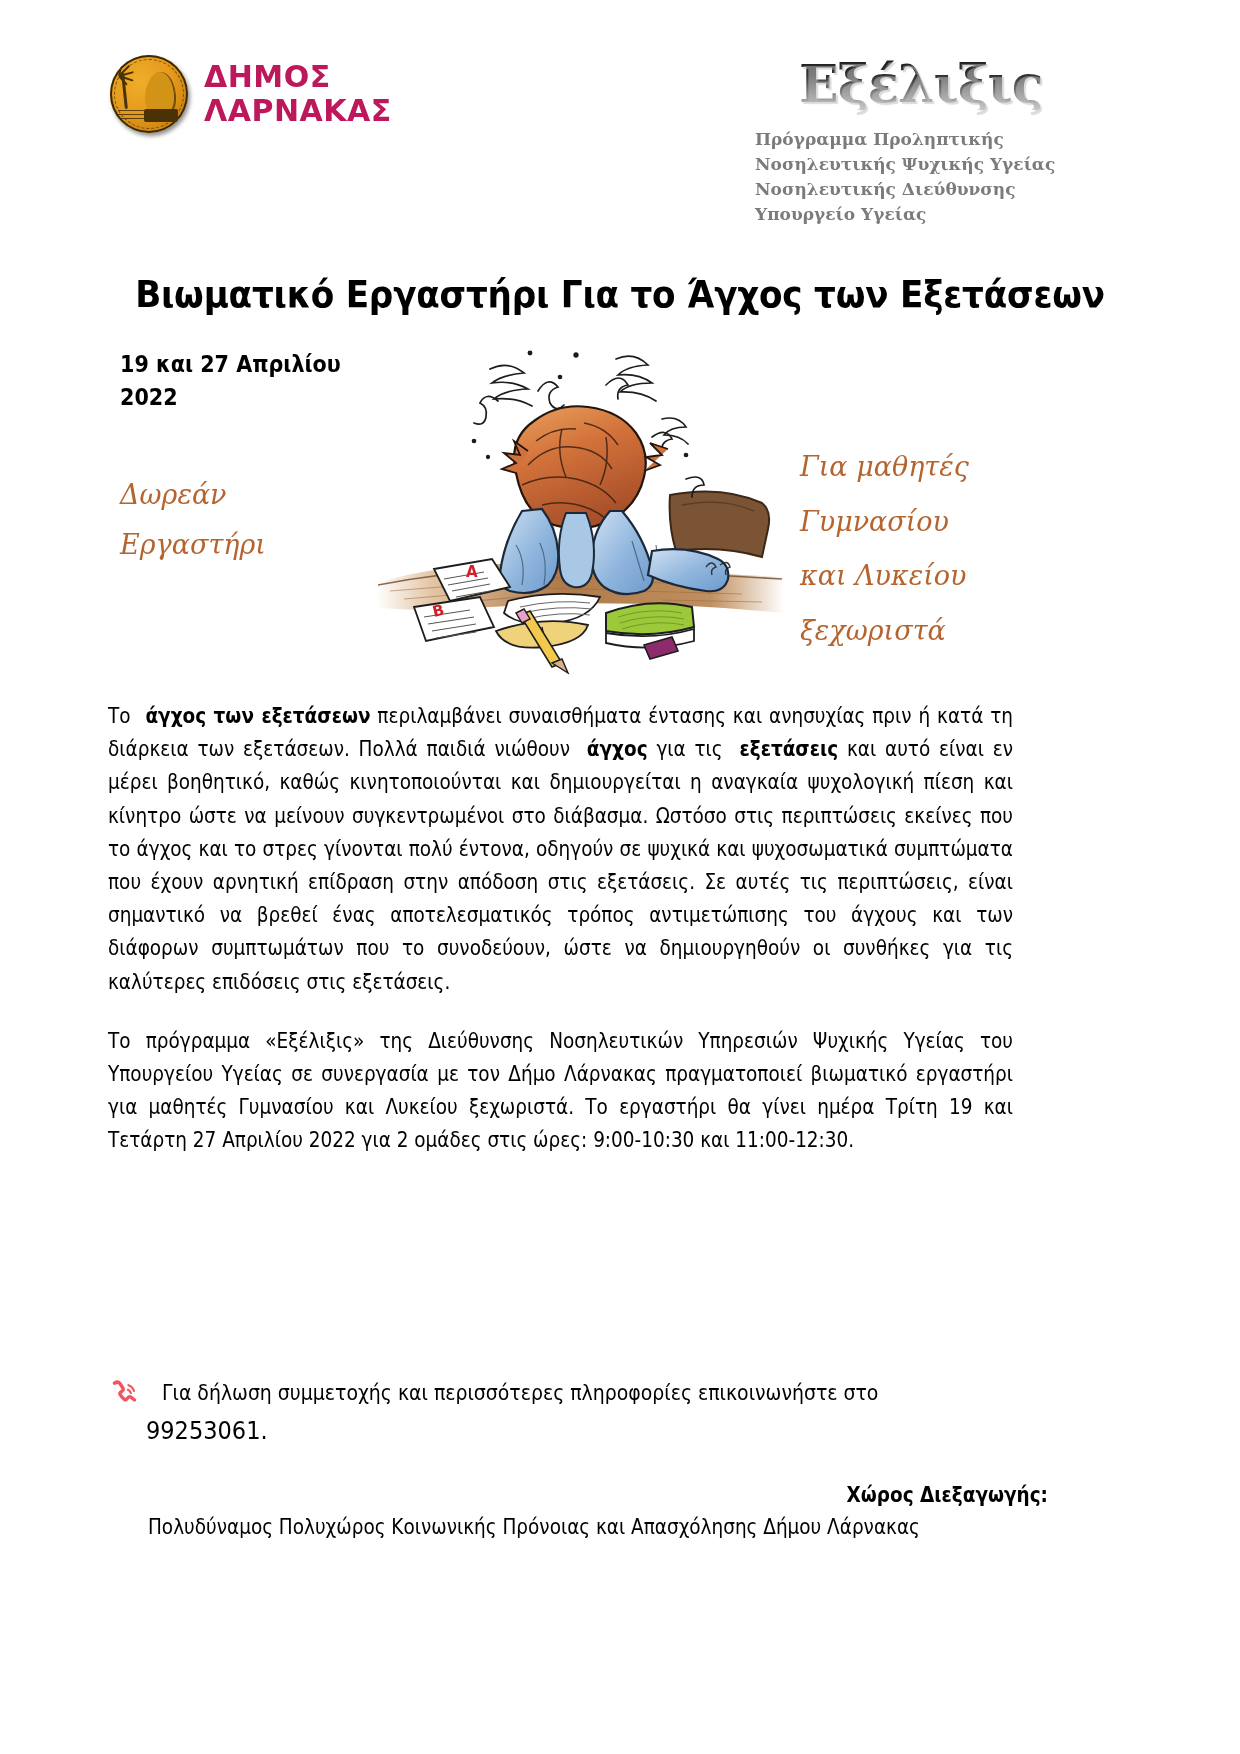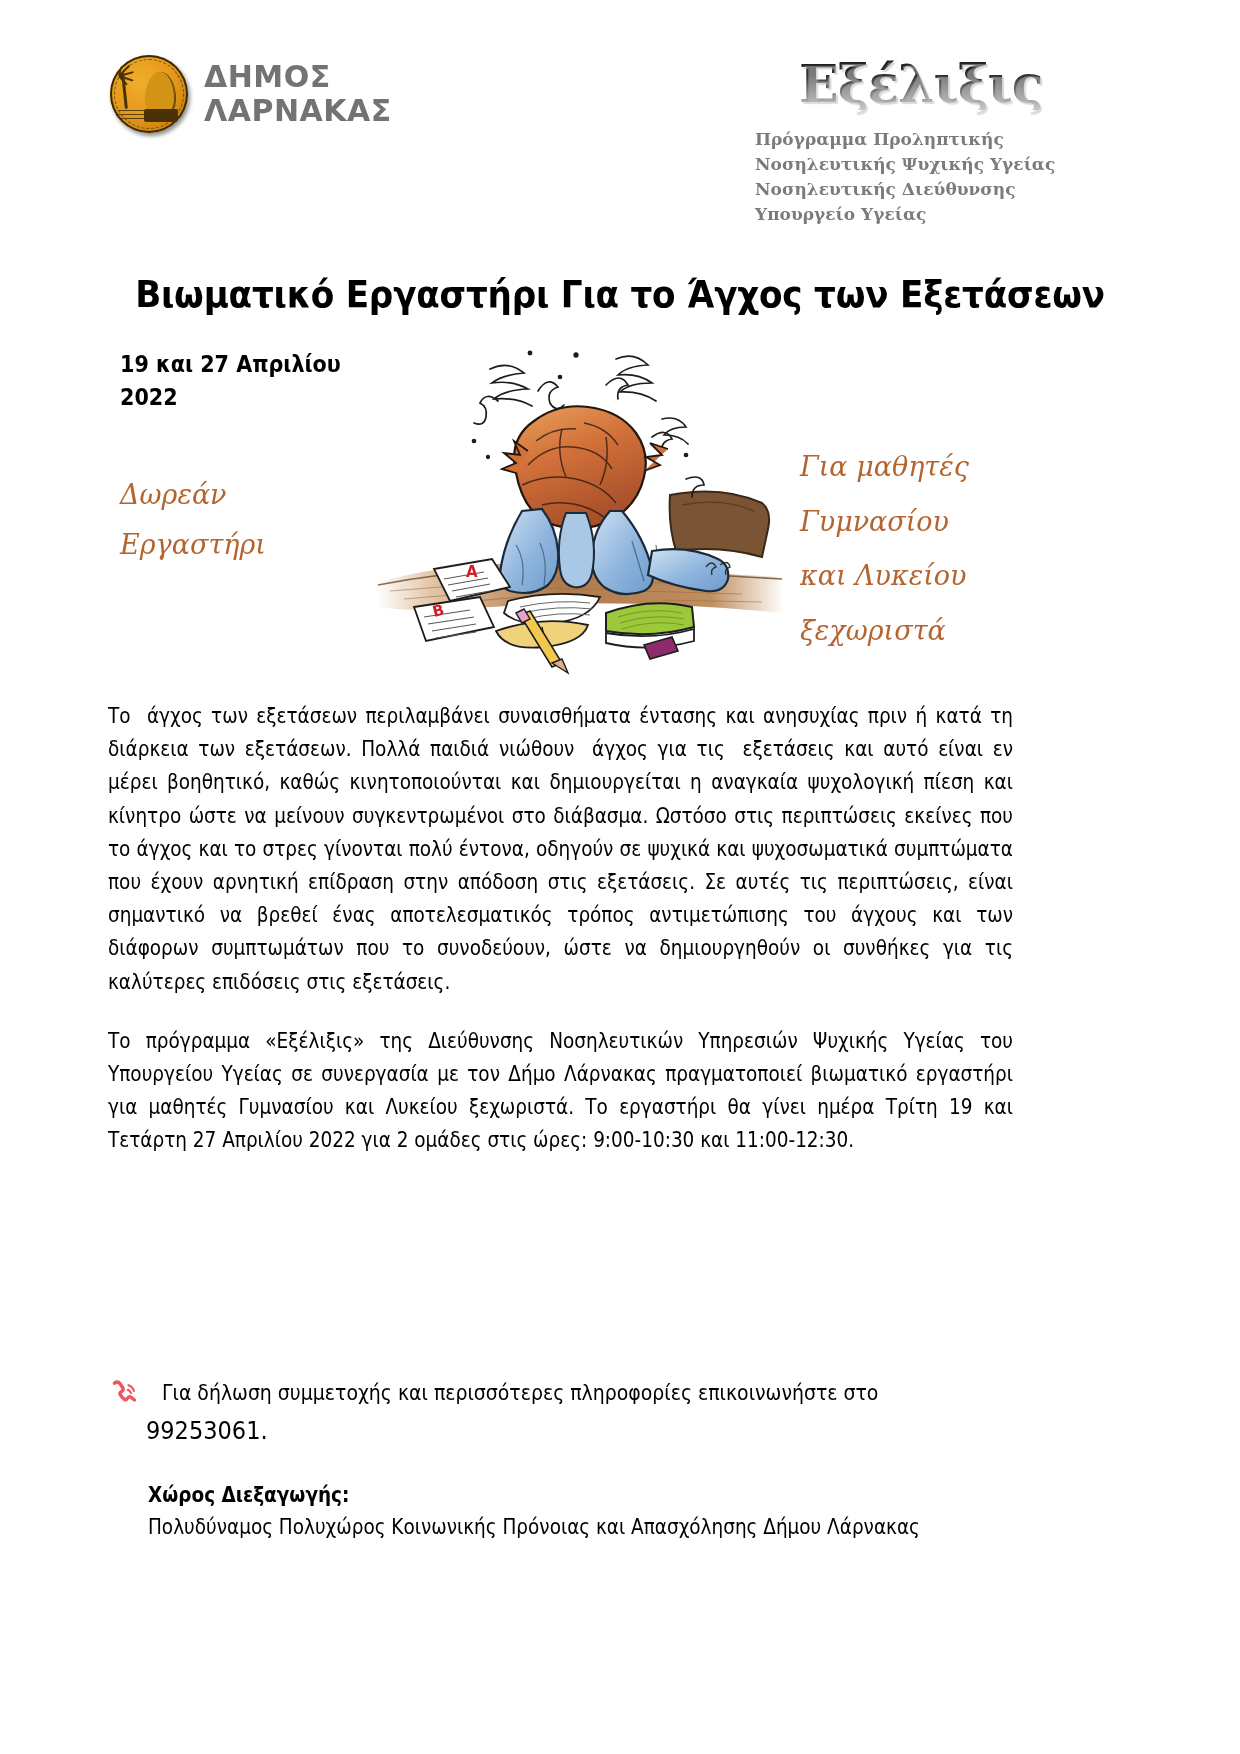--- a/index.html
+++ b/index.html
@@ -96,21 +96,21 @@
     inset: 4px;
     border: 1.5px dashed rgba(74,50,6,.75);
     border-radius: 50%;
   }
   .logo-left-text {
     font-family: "DejaVu Sans", sans-serif;
     font-weight: bold;
     font-size: 30px;
     line-height: 1.12;
     letter-spacing: .5px;
-    color: #737373;
+    color: #be185d;
   }
 
   .logo-right {
     position: absolute;
     left: 755px;
     top: 58px;
     width: 420px;
   }
   .exelixis {
     font-family: "DejaVu Serif", serif;
@@ -201,21 +201,21 @@
     left: 108px;
     top: 700px;
     width: 905px;
     font-family: "DejaVu Sans Condensed", "DejaVu Sans", sans-serif;
     font-size: 20.5px;
     line-height: 1.62;
     text-align: justify;
     color: #000;
   }
   .body-text p { margin: 0 0 26px 0; }
-  .body-text b { font-weight: normal; margin-left: 8px; }
+  .body-text b { font-weight: bold; margin-left: 8px; }
 
   
   .contact {
     position: absolute;
     left: 112px;
     top: 1378px;
     width: 905px;
     font-family: "DejaVu Sans Condensed", "DejaVu Sans", sans-serif;
     font-size: 21px;
     line-height: 1.5;
@@ -234,21 +234,21 @@
   .venue {
     position: absolute;
     left: 148px;
     top: 1480px;
     width: 900px;
     font-family: "DejaVu Sans Condensed", "DejaVu Sans", sans-serif;
     font-size: 20.5px;
     line-height: 1.55;
     color: #000;
   }
-  .venue-label { font-weight: bold; }
+  .venue-label { font-weight: bold; text-align: right; }
 </style>
 </head>
 <body>
 
 <div class="header">
 
   <div class="logo-left">
     <div class="seal">
       <div class="seal-ring"></div>
       <div class="seal-fronds">

